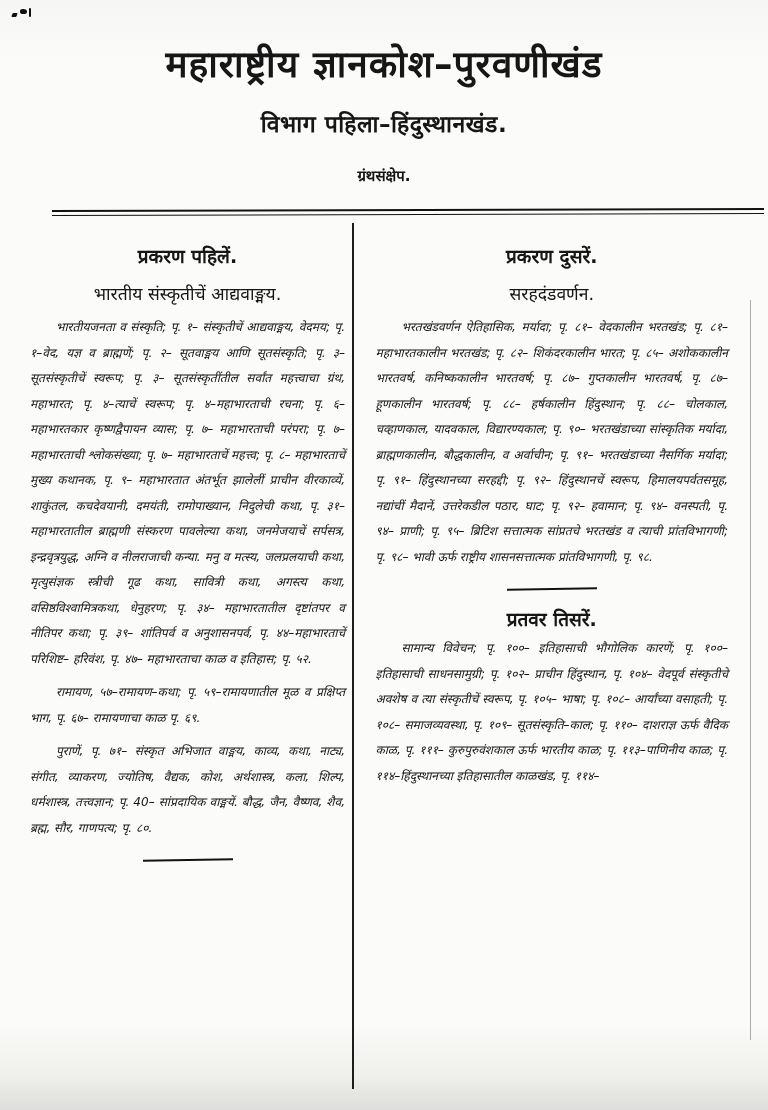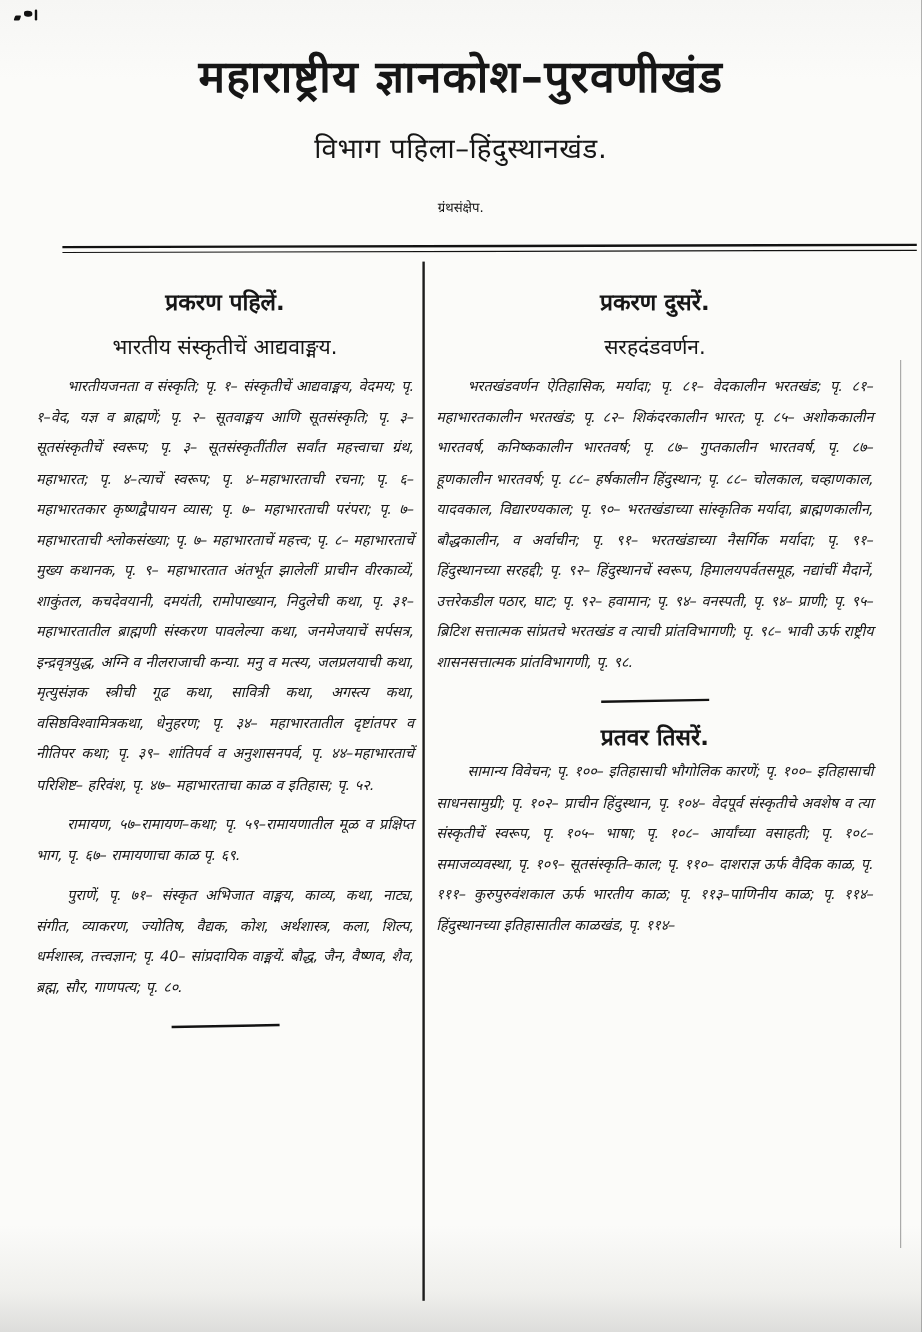--- a/index.html
+++ b/index.html
@@ -30,43 +30,43 @@
     position: absolute; right: 17px; top: 300px; height: 740px; width: 1.5px;
     background: #4a4a4a; opacity: .45;
   }
 
   .header { text-align: center; padding-top: 43px; }
   .title {
     font-size: 37px; font-weight: bold; letter-spacing: 1px;
     margin: 0 0 0 0; line-height: 1.2;
   }
   .subtitle {
-    font-size: 23px; font-weight: normal; margin-top: 20px; letter-spacing: .5px;
+    font-size: 23px; font-weight: bold; margin-top: 20px; letter-spacing: .5px;
   }
   .section-label {
-    font-size: 11px; font-weight: normal; margin-top: 26px;
+    font-size: 15px; font-weight: bold; margin-top: 26px;
   }
 
   .double-rule {
     margin: 24px 4px 0 52px;
     height: 3px;
     border-top: 2.5px solid #121212;
     border-bottom: 1.5px solid #121212;
     transform: rotate(-0.15deg);
   }
 
   .columns {
     display: flex;
     align-items: stretch;
     margin-top: 2px;
     min-height: 872px;
   }
   .col-left  { width: 352px; padding: 10px 7px 0 30px; box-sizing: border-box; }
   .col-divider { width: 1.5px; background: #1d1d1d; margin-top: 6px; }
-  .col-right { flex: 1; padding: 10px 40px 0 10px; box-sizing: border-box; }
+  .col-right { flex: 1; padding: 10px 40px 0 10px; box-sizing: border-box; margin-left: 12px; }
 
   .chapter-heading {
     text-align: center; font-weight: bold; font-size: 19px;
     margin: 16px 0 4px;
   }
   .chapter-subheading {
     text-align: center; font-weight: normal; font-size: 17.5px;
     margin: 12px 0 10px;
   }
   .body-para {

